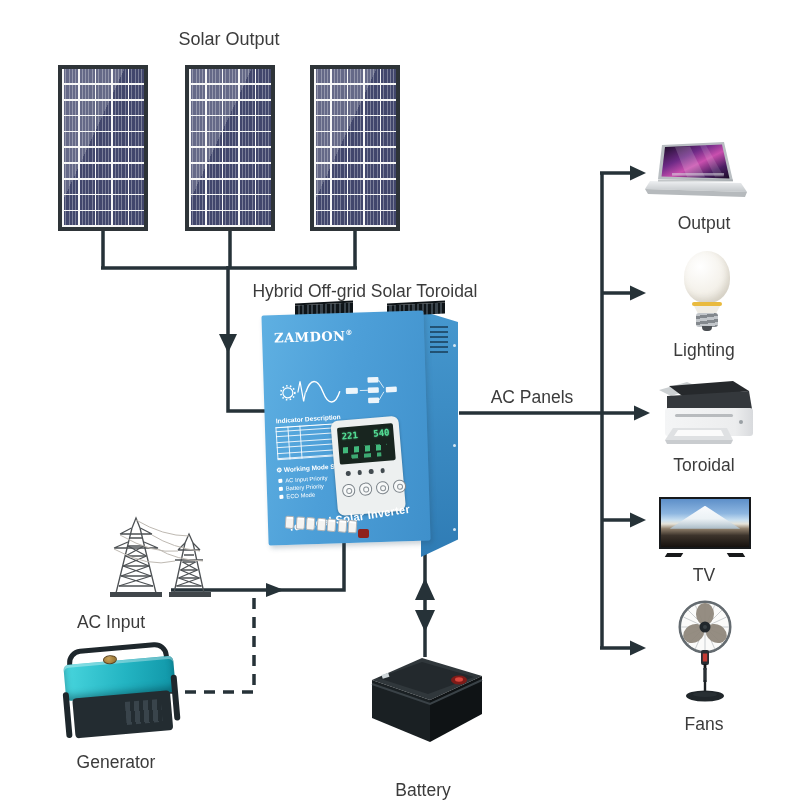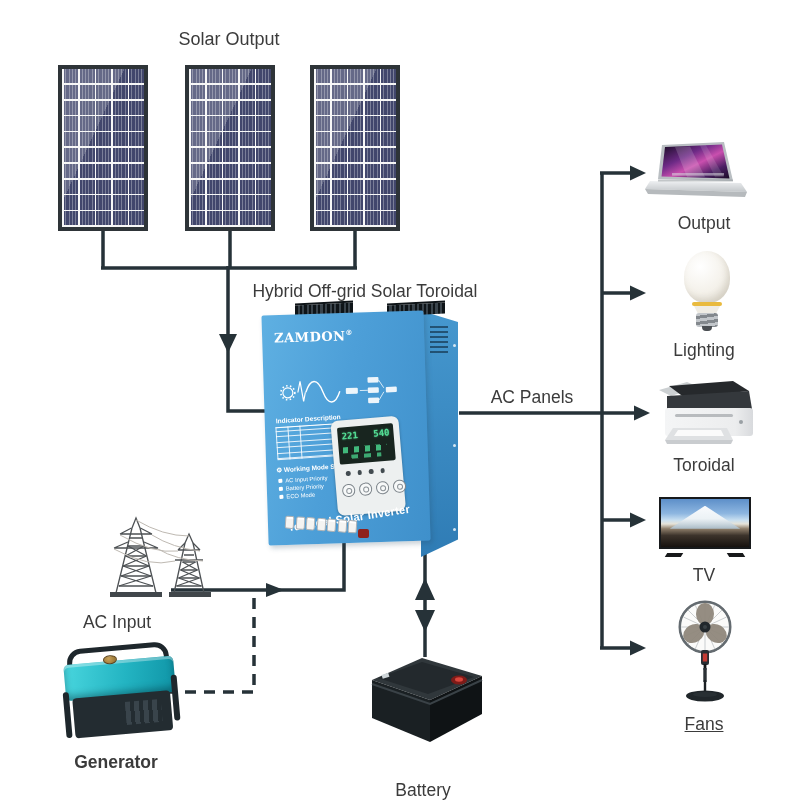--- a/index.html
+++ b/index.html
@@ -97,49 +97,49 @@
   .terminals { position:absolute; left:20px; top:216px; display:flex; gap:1.5px;
     transform:rotate(4deg); }
   .term { width:9px; height:13px; background:#f4f4f2; border:1px solid #aeb2b5;
     border-radius:2px; box-shadow:inset 0 2px 0 #ffffff; }
   .red-cap { position:absolute; left:93px; top:227px; width:11px; height:9px;
     background:#8e211d; border-radius:2px; }
   .screw { position:absolute; width:3px; height:3px; border-radius:50%; background:#d6e6f1; }
 
   
   #towers { left:48px; top:498px; z-index:2; }
-  #lbl-acinput   { left:47px;  top:612px; width:140px; }
+  #lbl-acinput   { left:41px;  top:612px; width:140px; }
   #generator { left:60px; top:643px; width:130px; height:102px; z-index:2; }
   .gen-inner { position:absolute; inset:0; transform:rotate(-5deg); }
   .gen-handle{ position:absolute; left:10px; top:2px; width:102px; height:36px;
     border:5px solid #1e272c; border-radius:14px; }
   .gen-tank  { position:absolute; left:6px; top:17px; width:110px; height:36px;
     background:linear-gradient(100deg,#49d6de 0%, #23b4c2 55%, #0f94a6 100%);
     border-radius:5px;
     box-shadow:inset 0 3px 0 rgba(255,255,255,0.35), inset 0 -5px 7px rgba(0,40,50,0.4); }
   .gen-cap   { position:absolute; left:46px; top:11px; width:14px; height:9px;
     background:radial-gradient(circle at 40% 35%, #caa25a, #8a6a2a);
     border-radius:50%; border:1px solid #5c431c; }
   .gen-engine{ position:absolute; left:12px; top:51px; width:98px; height:40px;
     background:#232c31; border-radius:4px; }
   .gen-engine::before { content:""; position:absolute; left:52px; top:8px; width:36px; height:23px;
     background:repeating-linear-gradient(90deg,#39444b 0 5px,#232c31 5px 9px); }
   .gen-post  { position:absolute; width:6px; height:46px; background:#1e272c; border-radius:3px; }
   #gp1 { left:3px; top:44px; } #gp2 { left:112px; top:36px; }
-  #lbl-generator { left:46px;  top:752px; width:140px;font-weight:bold; }
+  #lbl-generator { left:46px;  top:752px; width:140px; }
 
   
   #battery { left:362px; top:650px; z-index:2; }
   #lbl-battery   { left:358px; top:780px; width:130px;text-align:center; }
 
   
   #lbl-acoutput  { left:462px; top:387px; width:140px; }
   .out-lbl { left:634px; width:140px; }
   #lbl-laptop   { top:213px; } #lbl-lighting { top:340px; } #lbl-printer { top:455px; }
-  #lbl-tv       { top:565px; } #lbl-fans     { top:714px;text-decoration:underline; }
+  #lbl-tv       { top:565px; } #lbl-fans     { top:714px; }
 
   #laptop  { left:645px; top:142px; z-index:2; }
   #printer { left:651px; top:378px; z-index:2; }
   #fan     { left:677px; top:598px; z-index:2; }
 
   
   #bulb { left:684px; top:251px; width:46px; height:80px; z-index:2; }
   .bulb-glass { position:absolute; left:0; top:0; width:46px; height:52px;
     border-radius:50% 50% 46% 46%;
     background:radial-gradient(circle at 35% 30%, #ffffff 0%, #f4f1ea 55%, #ddd8cd 100%);

